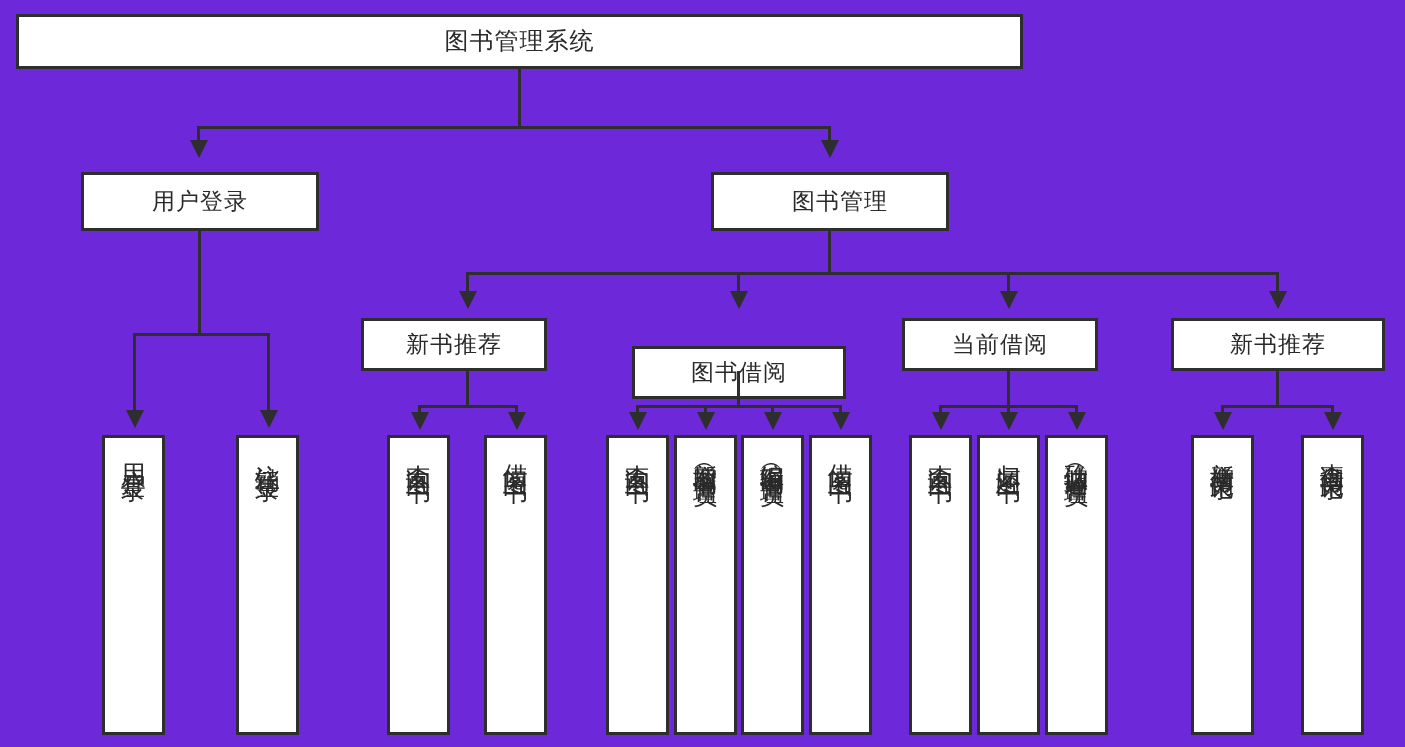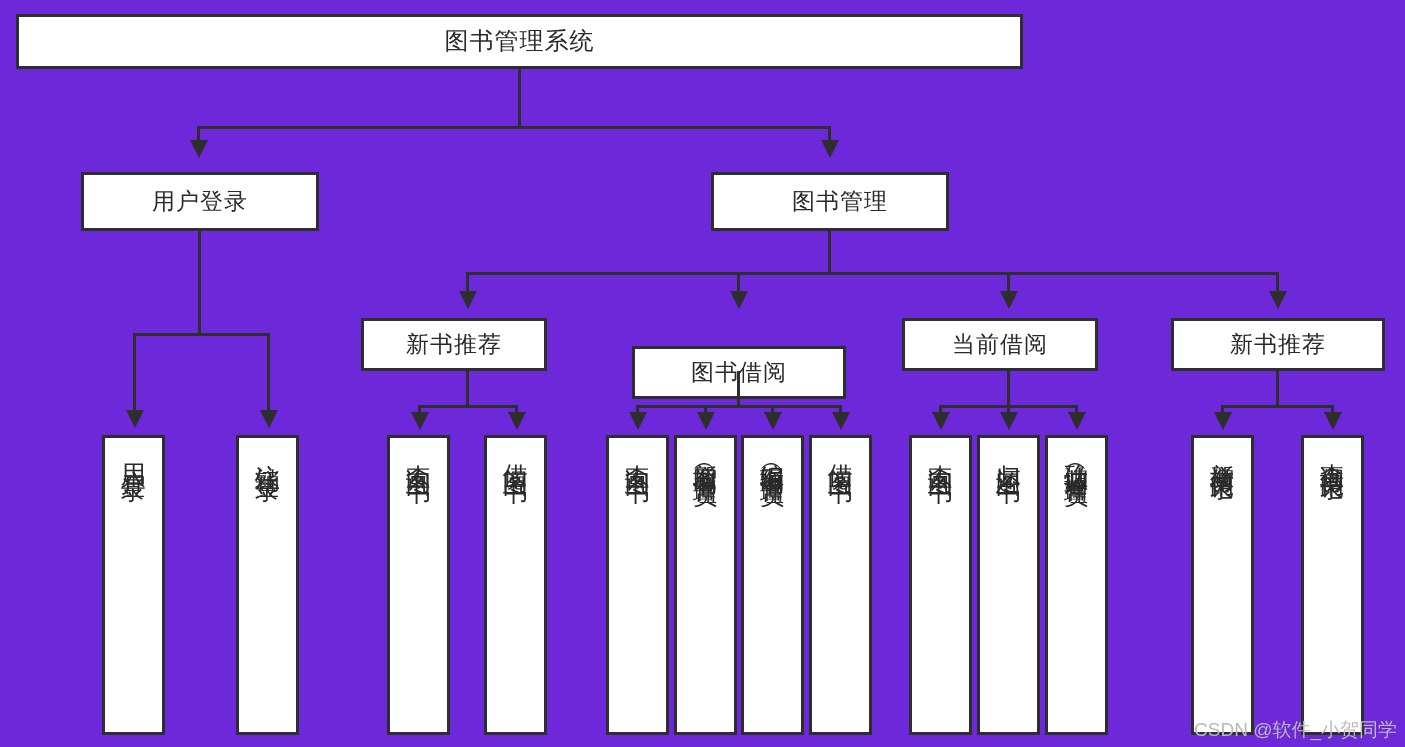--- a/index.html
+++ b/index.html
@@ -216,15 +216,14 @@
     <span class="label">确认归还（管理员）</span>
   </div>
 
   <div class="node leaf tall" style="left:1191px; top:435px; width:63px; height:300px;">
     <span class="label">新增借阅记录</span>
   </div>
   <div class="node leaf tall" style="left:1301px; top:435px; width:63px; height:300px;">
     <span class="label">查询借阅记录</span>
   </div>
 
-  <div id="watermark">CSDN @软件_小贺同学</div>
 
 </div>
 
 </body></html>

